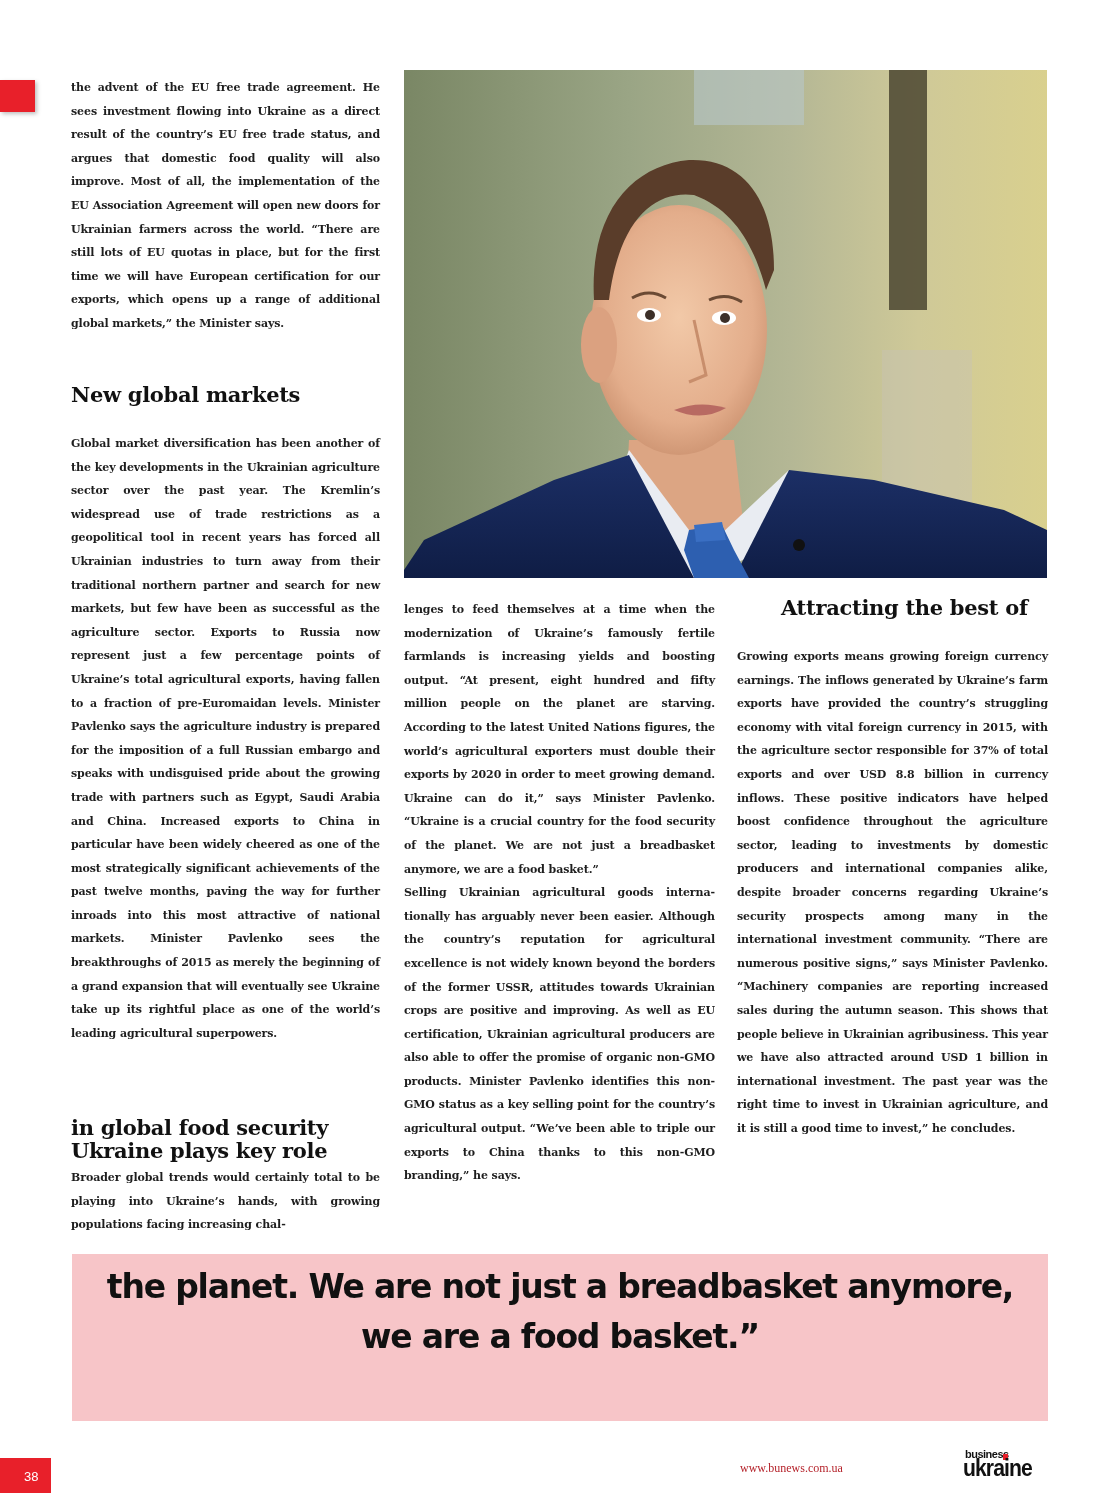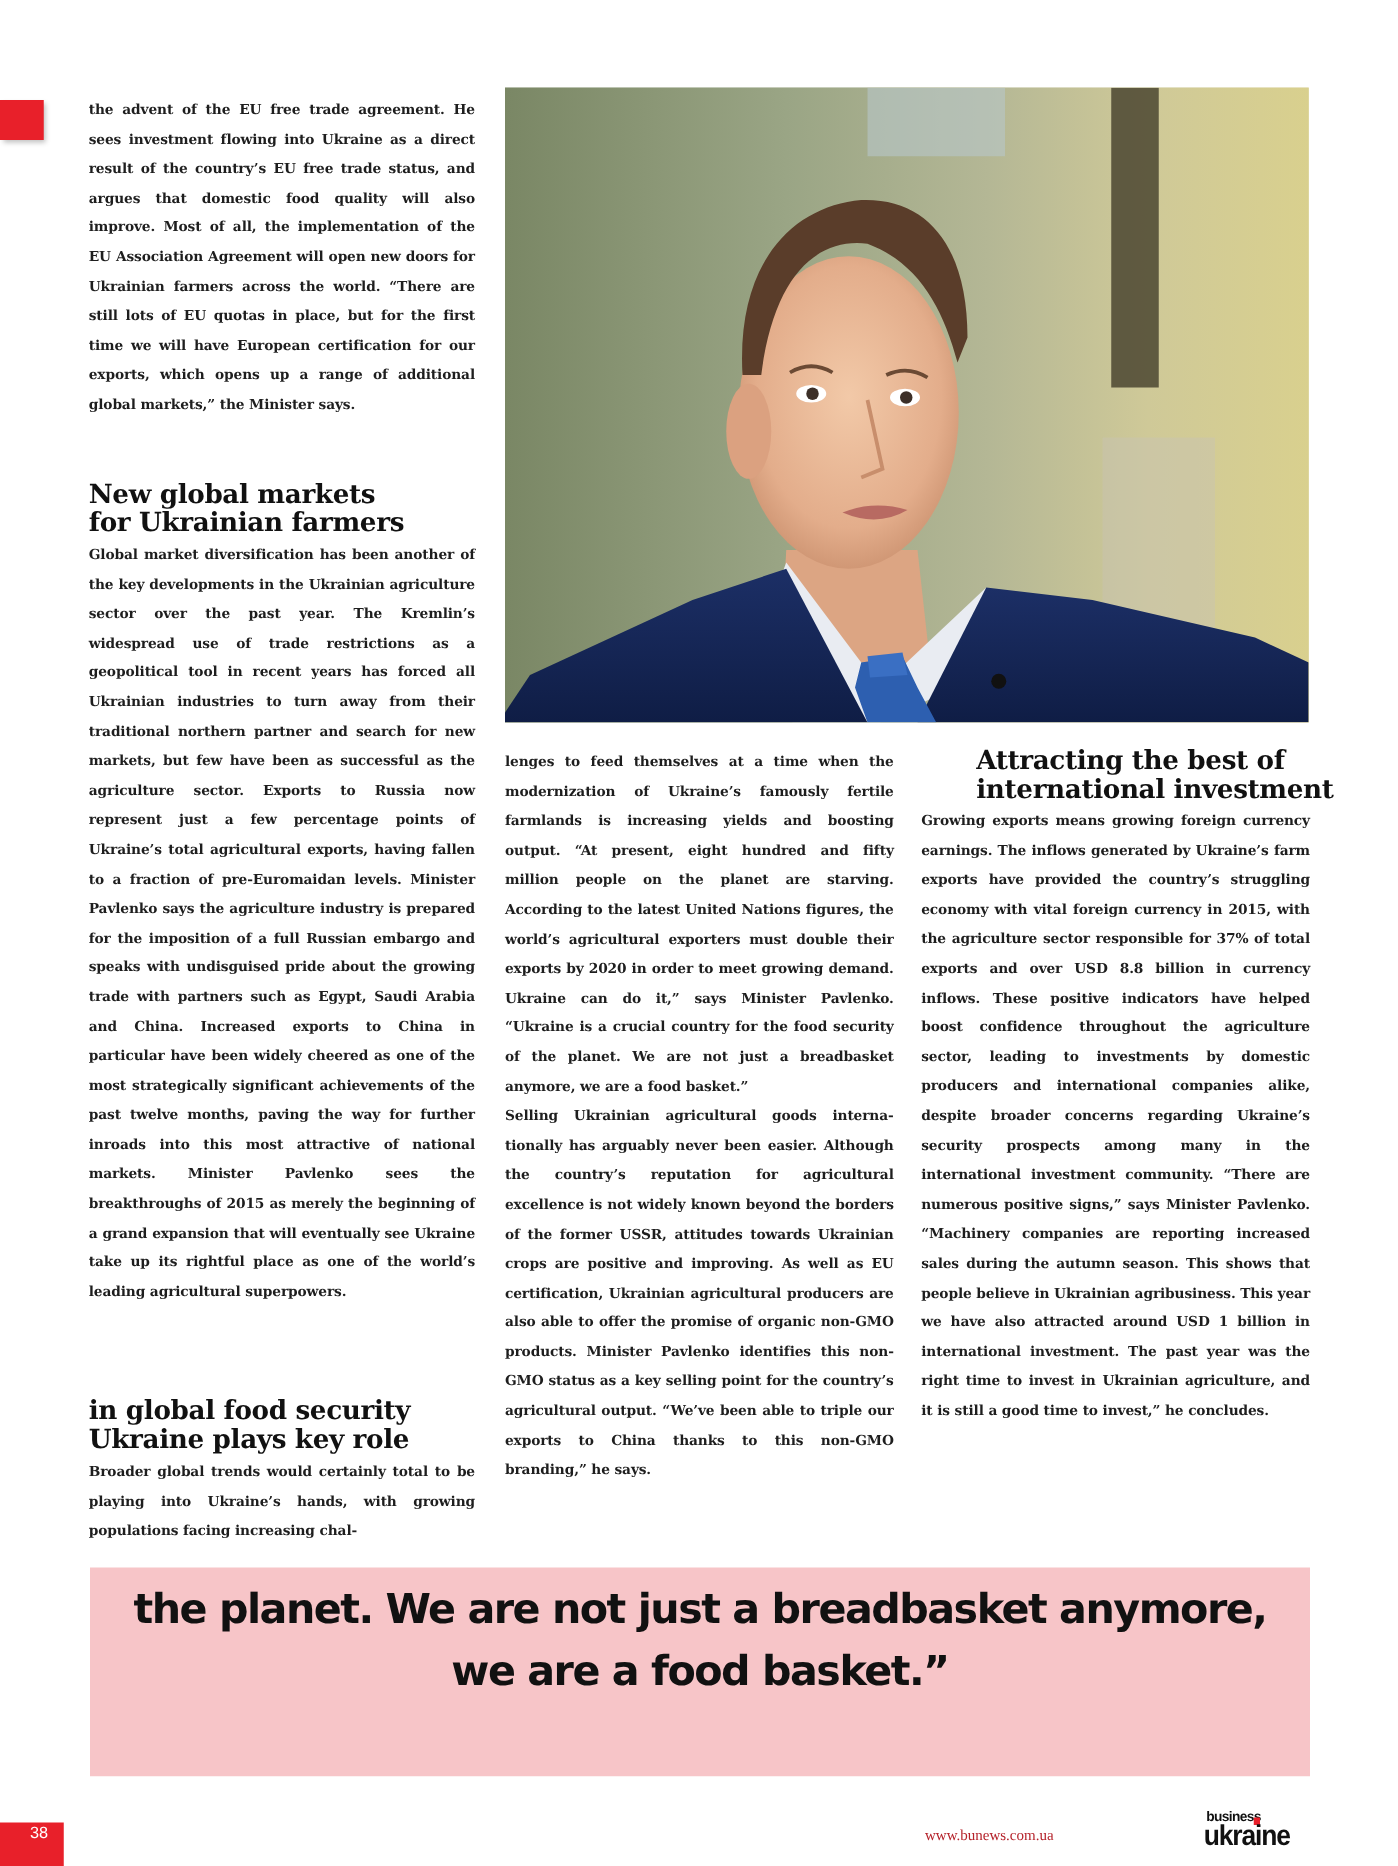--- a/index.html
+++ b/index.html
@@ -23,39 +23,38 @@
   .col1c { position: absolute; left: 71px; top: 1166px; width: 309px; }
 
   .photo { position: absolute; left: 404px; top: 70px; width: 643px; height: 508px; overflow: hidden;
     background: linear-gradient(90deg, #7f8c6a 0%, #93a080 25%, #a0aa88 45%, #c9c69a 75%, #d7cf91 100%); }
   .photo svg { width: 100%; height: 100%; display: block; }
 
   .quote-box { position: absolute; left: 72px; top: 1254px; width: 976px; height: 167px; background: #f7c5c8; }
   .quote-text { position: absolute; left: 20px; right: 20px; top: 8px; text-align: center; font-family: "DejaVu Sans", "Liberation Sans", sans-serif; font-weight: bold; font-size: 33px; line-height: 50px; color: #111; letter-spacing: -1.2px; }
 
   .page-num { position: absolute; left: 0; top: 1458px; width: 51px; height: 35px; background: #e8202a; color: #fff; font-family: "Liberation Sans", sans-serif; font-size: 13px; line-height: 10px; padding-top: 2px; padding-left: 24px; }
-  .page-num span { display: block; margin-top: 1px; }
+  .page-num span { display: block; margin-top: 12px; }
   .footer-url { position: absolute; left: 740px; top: 1461px; font-family: "Liberation Serif", serif; font-size: 12px; color: #b5232b; }
   .logo { position: absolute; left: 963px; top: 1449px; width: 90px; height: 32px; font-family: "Liberation Sans", sans-serif; font-weight: bold; color: #111; }
   .logo-top { position: absolute; left: 2px; top: 0; font-size: 11px; line-height: 11px; letter-spacing: -0.5px; }
   .logo-dot { position: absolute; left: 40px; top: 5px; width: 5px; height: 6px; background: #e8202a; }
   .logo-bottom { position: absolute; left: 0; top: 8px; font-size: 23px; line-height: 23px; letter-spacing: -1px; transform: scaleX(0.92); transform-origin: left; }
 </style>
 </head>
 <body>
 
 <div class="red-tab"></div>
 
 <div class="col col1a">
   <p>the advent of the EU free trade agreement. He sees investment flowing into Ukraine as a direct result of the country’s EU free trade status, and argues that domestic food quality will also improve. Most of all, the implemen­tation of the EU Association Agreement will open new doors for Ukrainian farmers across the world. “There are still lots of EU quotas in place, but for the first time we will have European certification for our exports, which opens up a range of additional global mar­kets,” the Minister says.</p>
 </div>
 
 <div class="heading h1">
   <div>New global markets</div>
-  <div>for Ukrainian farmers</div>
 </div>
 
 <div class="col col1b">
   <p>Global market diversification has been an­other of the key developments in the Ukrai­nian agriculture sector over the past year. The Kremlin’s widespread use of trade re­strictions as a geopolitical tool in recent years has forced all Ukrainian industries to turn away from their traditional northern partner and search for new markets, but few have been as successful as the agriculture sector. Exports to Russia now represent just a few percentage points of Ukraine’s total ag­ricultural exports, having fallen to a fraction of pre-Euromaidan levels. Minister Pavlenko says the agriculture industry is prepared for the imposition of a full Russian embargo and speaks with undisguised pride about the growing trade with partners such as Egypt, Saudi Arabia and China. Increased exports to China in particular have been widely cheered as one of the most strategically significant achievements of the past twelve months, paving the way for further inroads into this most attractive of national markets. Minister Pavlenko sees the breakthroughs of 2015 as merely the beginning of a grand expansion that will eventually see Ukraine take up its rightful place as one of the world’s leading agricultural superpowers.</p>
 </div>
 
 <div class="heading h2">
   <div>in global food security</div>
   <div>Ukraine plays key role</div>
 </div>
@@ -120,21 +119,20 @@
   </svg>
 </div>
 
 <div class="col col2">
   <p>lenges to feed themselves at a time when the modernization of Ukraine’s famously fertile farmlands is increasing yields and boost­ing output. “At present, eight hundred and fifty million people on the planet are starv­ing. According to the latest United Nations figures, the world’s agricultural exporters must double their exports by 2020 in order to meet growing demand. Ukraine can do it,” says Minister Pavlenko. “Ukraine is a crucial country for the food security of the planet. We are not just a breadbasket anymore, we are a food basket.”</p>
   <p>Selling Ukrainian agricultural goods interna­tionally has arguably never been easier. Al­though the country’s reputation for agricul­tural excellence is not widely known beyond the borders of the former USSR, attitudes towards Ukrainian crops are positive and im­proving. As well as EU certification, Ukrainian agricultural producers are also able to offer the promise of organic non-GMO products. Minister Pavlenko identifies this non-GMO status as a key selling point for the country’s agricultural output. “We’ve been able to triple our exports to China thanks to this non-GMO branding,” he says.</p>
 </div>
 
 <div class="heading h3">
   <div>Attracting the best of</div>
-  <div>international investment</div>
 </div>
 <div class="col col3">
   <p>Growing exports means growing foreign currency earnings. The inflows generated by Ukraine’s farm exports have provided the country’s struggling economy with vi­tal foreign currency in 2015, with the agri­culture sector responsible for 37% of total exports and over USD 8.8 billion in curren­cy inflows. These positive indicators have helped boost confidence throughout the agriculture sector, leading to investments by domestic producers and international companies alike, despite broader concerns regarding Ukraine’s security prospects among many in the international invest­ment community. “There are numerous positive signs,” says Minister Pavlenko. “Machinery companies are reporting in­creased sales during the autumn season. This shows that people believe in Ukrai­nian agribusiness. This year we have also attracted around USD 1 billion in interna­tional investment. The past year was the right time to invest in Ukrainian agricul­ture, and it is still a good time to invest,” he concludes.</p>
 </div>
 
 <div class="quote-box">
   <div class="quote-text">
     <div>the planet. We are not just a breadbasket anymore,</div>
     <div>we are a food basket.”</div>
   </div>

